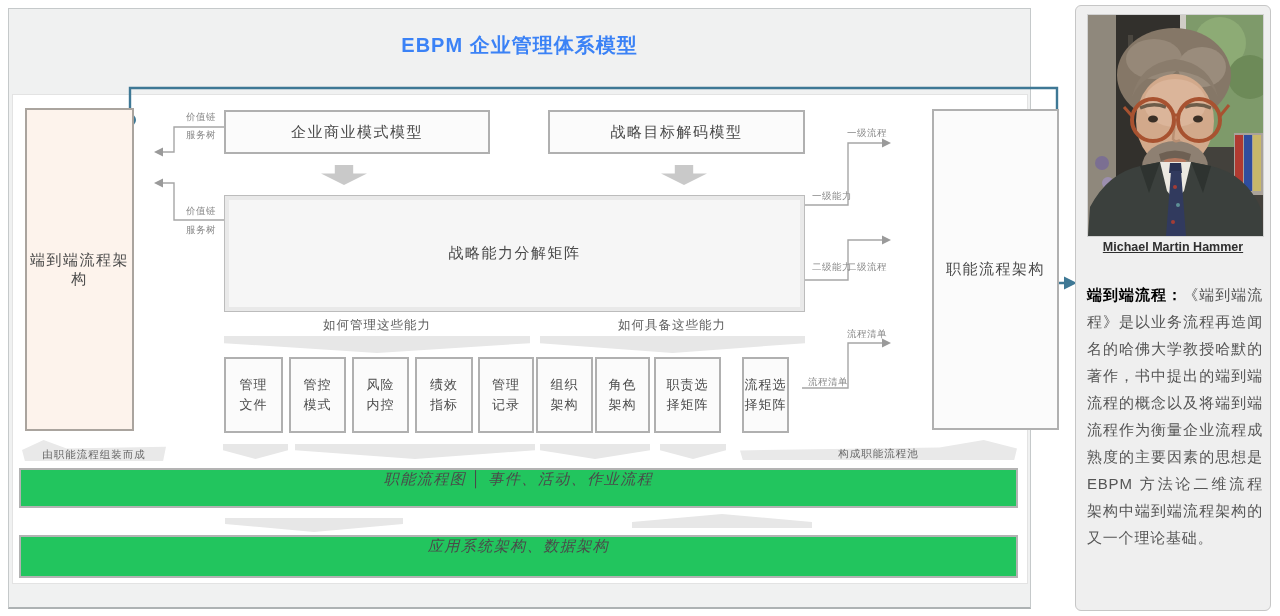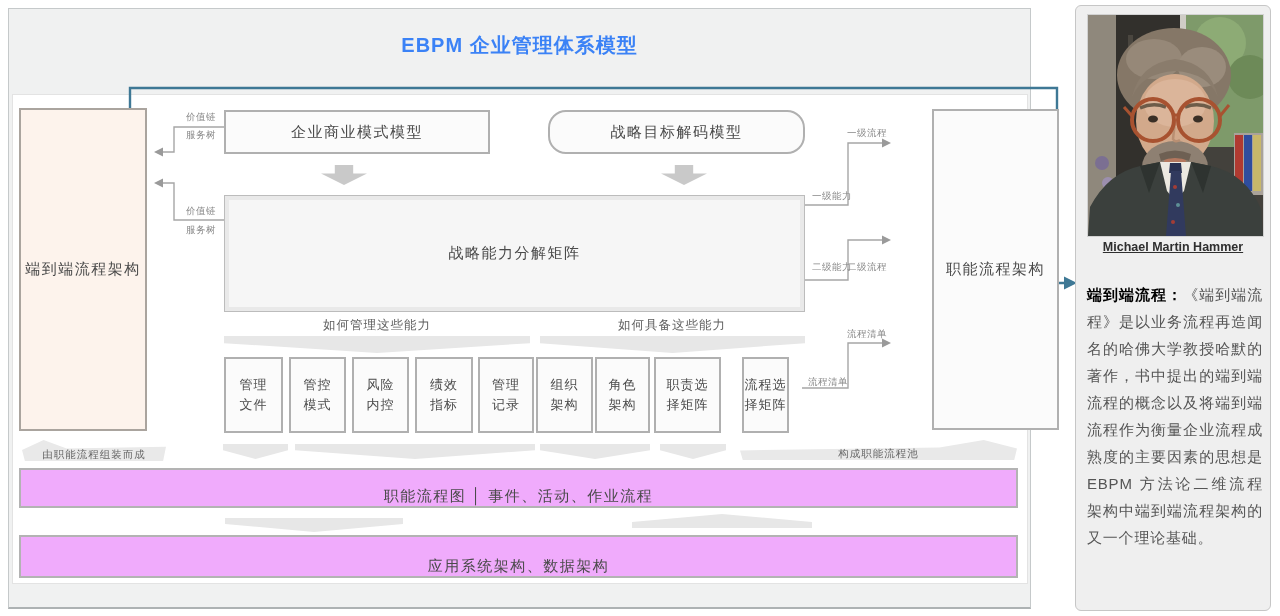--- a/index.html
+++ b/index.html
@@ -12,22 +12,22 @@
   .diagram-title { position:absolute; left:8px; top:32px; width:1023px; text-align:center;
     font-size:20px; font-weight:bold; color:#3b82f6; letter-spacing:1px; }
   .canvas { position:absolute; left:12px; top:94px; width:1016px; height:490px;
     background:#ffffff; border:1px solid #e3e3e3; box-sizing:border-box; }
 
   .box { position:absolute; background:#fbfbfb; border:2px solid #b0b0b0; box-sizing:border-box;
     display:flex; align-items:center; justify-content:center; color:#4a4a4a;
     font-size:15px; letter-spacing:1.5px; text-align:center; }
   .box-e2e { background:#fdf3ec; border-color:#aaa49e; }
   .box-matrix { background:#f6f6f6; border:1px solid #bcbcbc; box-shadow: inset 0 0 0 4px #e9e9e9; }
-  .bar { position:absolute; background:#f0abfc; border:2px solid #b3b3b3; box-sizing:border-box;
-    display:flex; align-items:flex-end; justify-content:center; color:#4a4a4a; font-size:15px; letter-spacing:1.5px; }
+  .bar { position:absolute; background:#22c55e; border:2px solid #b3b3b3; box-sizing:border-box;
+    display:flex; align-items:flex-start; justify-content:center; color:#4a4a4a; font-size:15px; letter-spacing:1.5px;font-style:italic; }
 
   .artifact { position:absolute; top:357px; height:76px; background:#fbfbfb; border:2px solid #b0b0b0;
     box-sizing:border-box; display:flex; align-items:center; justify-content:center;
     color:#4a4a4a; font-size:13px; line-height:1.55; letter-spacing:1px; white-space:pre-line; text-align:center; }
 
   .qlabel { position:absolute; font-size:12.5px; color:#5d5d5d; letter-spacing:1px; text-align:center; width:200px; }
   .tlabel { position:absolute; font-size:9.5px; color:#898989; letter-spacing:0.5px; }
 
   .block-arrow { position:absolute; background:#c9c9c9;
     clip-path: polygon(30% 0,70% 0,70% 42%,100% 42%,50% 100%,0 42%,30% 42%); }
@@ -77,30 +77,30 @@
       <polygon points="891,240 882,235.5 882,244.5"></polygon>
       <polygon points="891,343 882,338.5 882,347.5"></polygon>
     </g>
     <g>
       <path d="M130 116 V88 H1057 V283 H1064" stroke="#3e7895" stroke-width="2.4" fill="none"></path>
       <polygon points="1077,283 1064,276.5 1064,289.5" fill="#3e7895"></polygon>
       <circle cx="130" cy="120" r="6" fill="#3e7895"></circle>
     </g>
   </svg>
 
-  <div class="box box-e2e" style="left:19px; top:108px; width:128px; height:323px;">
+  <div class="box box-e2e" style="left:25px; top:108px; width:109px; height:323px;">
     <span>端到端流程架构</span>
   </div>
   <div class="box" style="left:932px; top:109px; width:127px; height:321px;">
     <span>职能流程架构</span>
   </div>
   <div class="box" style="left:224px; top:110px; width:266px; height:44px;">
     <span>企业商业模式模型</span>
   </div>
-  <div class="box" style="left:548px; top:110px; width:257px; height:44px;border-radius:18px;">
+  <div class="box" style="left:548px; top:110px; width:257px; height:44px;">
     <span>战略目标解码模型</span>
   </div>
   <div class="box box-matrix" style="left:224px; top:195px; width:581px; height:117px;">
     <span>战略能力分解矩阵</span>
   </div>
 
   <div class="block-arrow" style="left:321px; top:165px; width:46px; height:20px;"></div>
   <div class="block-arrow" style="left:661px; top:165px; width:46px; height:20px;"></div>
 
   <div class="qlabel" style="left:277px; top:317px;">如何管理这些能力</div>

